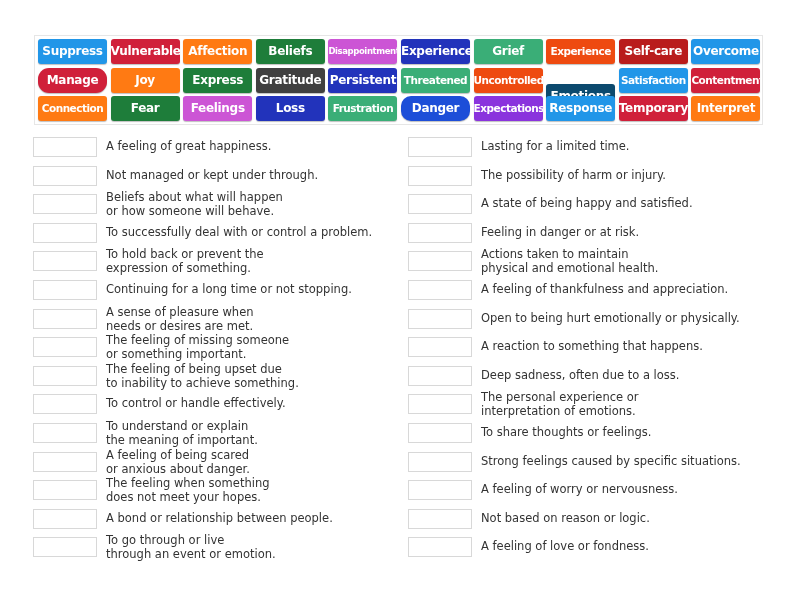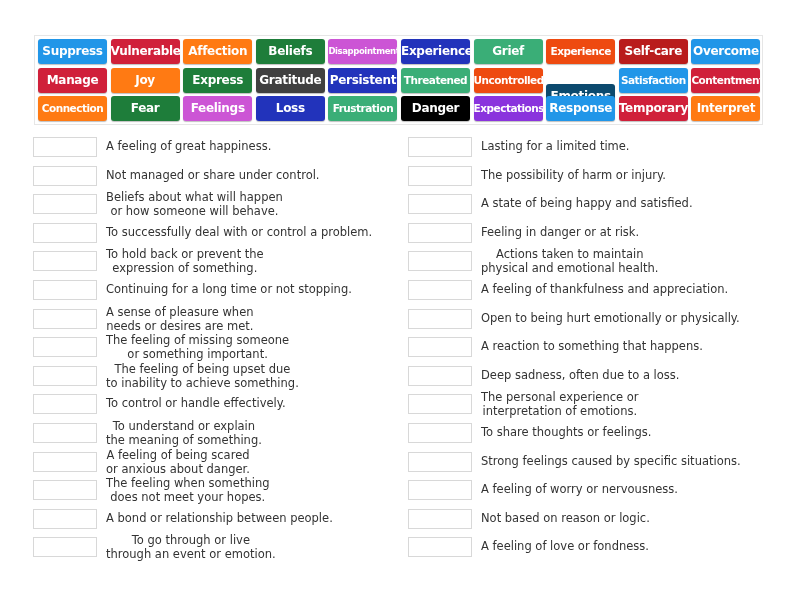--- a/index.html
+++ b/index.html
@@ -11,66 +11,66 @@
           color:#fff; font-weight:bold; text-align:center; line-height:25px;
           font-size:12px; white-space:nowrap; overflow:hidden;
           box-shadow:0 1px 1px rgba(0,0,0,0.25); cursor:grab;
           letter-spacing:-0.3px; }
   .tile.small { font-size:8.5px; letter-spacing:-0.4px; }
   .tile.mid { font-size:10.5px; letter-spacing:-0.5px; }
   .row { position:absolute; height:28px; }
   .box { position:absolute; width:64px; height:20px; border:1px solid #d8d8d8;
          background:#fff; box-sizing:border-box; }
   .clue { position:absolute; left:73px; font-size:11.5px; color:#333;
-          line-height:14px; white-space:pre; font-family:"DejaVu Sans", sans-serif;text-align:center; }
+          line-height:14px; white-space:pre; font-family:"DejaVu Sans", sans-serif; }
 </style>
 </head>
 <body>
 
 <div class="bank"></div>
 <div id="tiles">
     <div class="tile" style="left: 38px; top: 39px; background: rgb(33, 150, 232);">Suppress</div>
     <div class="tile" style="left: 110.6px; top: 39px; background: rgb(208, 32, 58);">Vulnerable</div>
     <div class="tile" style="left: 183.2px; top: 39px; background: rgb(255, 122, 19);">Affection</div>
     <div class="tile" style="left: 255.8px; top: 39px; background: rgb(30, 125, 58);">Beliefs</div>
     <div class="tile small" style="left: 328.4px; top: 39px; background: rgb(204, 85, 213);">Disappointment</div>
     <div class="tile" style="left: 401px; top: 39px; background: rgb(34, 51, 187);">Experience</div>
     <div class="tile" style="left: 473.6px; top: 39px; background: rgb(58, 174, 119);">Grief</div>
     <div class="tile mid" style="left: 546.2px; top: 39px; background: rgb(238, 74, 16);">Experience</div>
     <div class="tile" style="left: 618.8px; top: 39px; background: #b91c1c;">Self-care</div>
     <div class="tile" style="left: 691.4px; top: 39px; background: rgb(33, 150, 232);">Overcome</div>
-    <div class="tile" style="left: 38px; top: 68px; background: rgb(208, 32, 58);">Manage</div>
+    <div class="tile" style="left: 38px; top: 68px; background: rgb(208, 32, 58); border-radius: 11px;">Manage</div>
     <div class="tile" style="left: 110.6px; top: 68px; background: rgb(255, 122, 19);">Joy</div>
     <div class="tile" style="left: 183.2px; top: 68px; background: rgb(30, 125, 58);">Express</div>
     <div class="tile" style="left: 255.8px; top: 68px; background: #404040;">Gratitude</div>
     <div class="tile" style="left: 328.4px; top: 68px; background: rgb(34, 51, 187);">Persistent</div>
     <div class="tile mid" style="left: 401px; top: 68px; background: rgb(58, 174, 119);">Threatened</div>
     <div class="tile mid" style="left: 473.6px; top: 68px; background: rgb(238, 74, 16);">Uncontrolled</div>
     <div class="tile" style="left: 546.2px; top: 84px; background: #0c4a6e;">Emotions</div>
     <div class="tile mid" style="left: 618.8px; top: 68px; background: rgb(33, 150, 232);">Satisfaction</div>
     <div class="tile mid" style="left: 691.4px; top: 68px; background: rgb(208, 32, 58);">Contentment</div>
     <div class="tile mid" style="left: 38px; top: 96px; background: rgb(255, 122, 19);">Connection</div>
     <div class="tile" style="left: 110.6px; top: 96px; background: rgb(30, 125, 58);">Fear</div>
     <div class="tile" style="left: 183.2px; top: 96px; background: rgb(204, 85, 213);">Feelings</div>
     <div class="tile" style="left: 255.8px; top: 96px; background: rgb(34, 51, 187);">Loss</div>
     <div class="tile mid" style="left: 328.4px; top: 96px; background: rgb(58, 174, 119);">Frustration</div>
-    <div class="tile" style="left: 401px; top: 96px; background: #000000;">Danger</div>
+    <div class="tile" style="left: 401px; top: 96px; background: #1d4ed8; border-radius: 10px;">Danger</div>
     <div class="tile mid" style="left: 473.6px; top: 96px; background: rgb(138, 51, 221);">Expectations</div>
     <div class="tile" style="left: 546.2px; top: 96px; background: rgb(33, 150, 232);">Response</div>
     <div class="tile" style="left: 618.8px; top: 96px; background: rgb(208, 32, 58);">Temporary</div>
     <div class="tile" style="left: 691.4px; top: 96px; background: rgb(255, 122, 19);">Interpret</div>
   </div>
 <div id="rows">
     <div class="row" style="left: 33px; top: 137px;">
       <div class="box" style="left: 0px; top: 0px;"></div>
       <div class="clue" style="top: 2px;">A feeling of great happiness.</div>
     </div>
     <div class="row" style="left: 33px; top: 165.6px;">
       <div class="box" style="left: 0px; top: 0px;"></div>
-      <div class="clue" style="top: 2px;">Not managed or share under control.</div>
+      <div class="clue" style="top: 2px;">Not managed or kept under through.</div>
     </div>
     <div class="row" style="left: 33px; top: 194.2px;">
       <div class="box" style="left: 0px; top: 0px;"></div>
       <div class="clue" style="top: -4px;">Beliefs about what will happen
 or how someone will behave.</div>
     </div>
     <div class="row" style="left: 33px; top: 222.8px;">
       <div class="box" style="left: 0px; top: 0px;"></div>
       <div class="clue" style="top: 2px;">To successfully deal with or control a problem.</div>
     </div>
@@ -98,21 +98,21 @@
       <div class="clue" style="top: -4px;">The feeling of being upset due
 to inability to achieve something.</div>
     </div>
     <div class="row" style="left: 33px; top: 394.4px;">
       <div class="box" style="left: 0px; top: 0px;"></div>
       <div class="clue" style="top: 2px;">To control or handle effectively.</div>
     </div>
     <div class="row" style="left: 33px; top: 423px;">
       <div class="box" style="left: 0px; top: 0px;"></div>
       <div class="clue" style="top: -4px;">To understand or explain
-the meaning of something.</div>
+the meaning of important.</div>
     </div>
     <div class="row" style="left: 33px; top: 451.6px;">
       <div class="box" style="left: 0px; top: 0px;"></div>
       <div class="clue" style="top: -4px;">A feeling of being scared
 or anxious about danger.</div>
     </div>
     <div class="row" style="left: 33px; top: 480.2px;">
       <div class="box" style="left: 0px; top: 0px;"></div>
       <div class="clue" style="top: -4px;">The feeling when something
 does not meet your hopes.</div>

